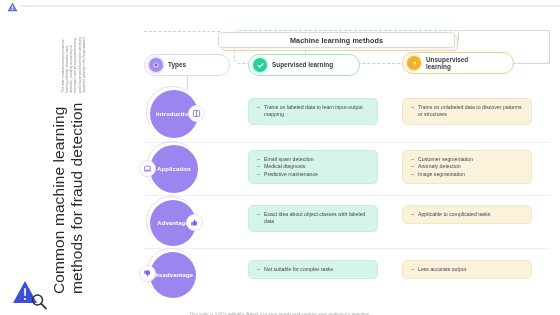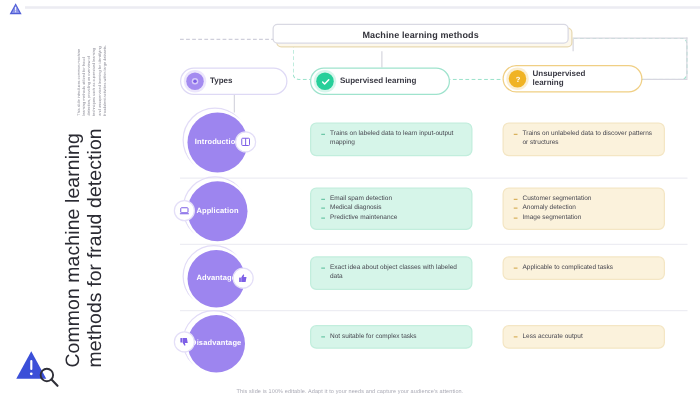--- a/index.html
+++ b/index.html
@@ -46,21 +46,21 @@
     position:absolute; left:12px; top:265px; width:44px; height:36px;
   }
 
   
   #board{
     position:absolute; left:120px; top:12px; width:440px; height:285px;
   }
 
   
   #header-wrap{
-    position:absolute; left:98px; top:7px; width:208px; height:19px;
+    position:absolute; left:98px; top:20px; width:208px; height:19px;
   }
   #header-shadow{
     position:absolute; left:3px; top:3px; width:237px; height:16px;
     border:1px solid #e8d9b2; border-radius:4px; background:#fdf8ec;
   }
   #header-box{
     position:absolute; left:0; top:0; width:237px; height:16px;
     border:1px solid #d9d9e3; border-radius:4px; background:#ffffff;
     display:flex; align-items:center; justify-content:center;
   }

